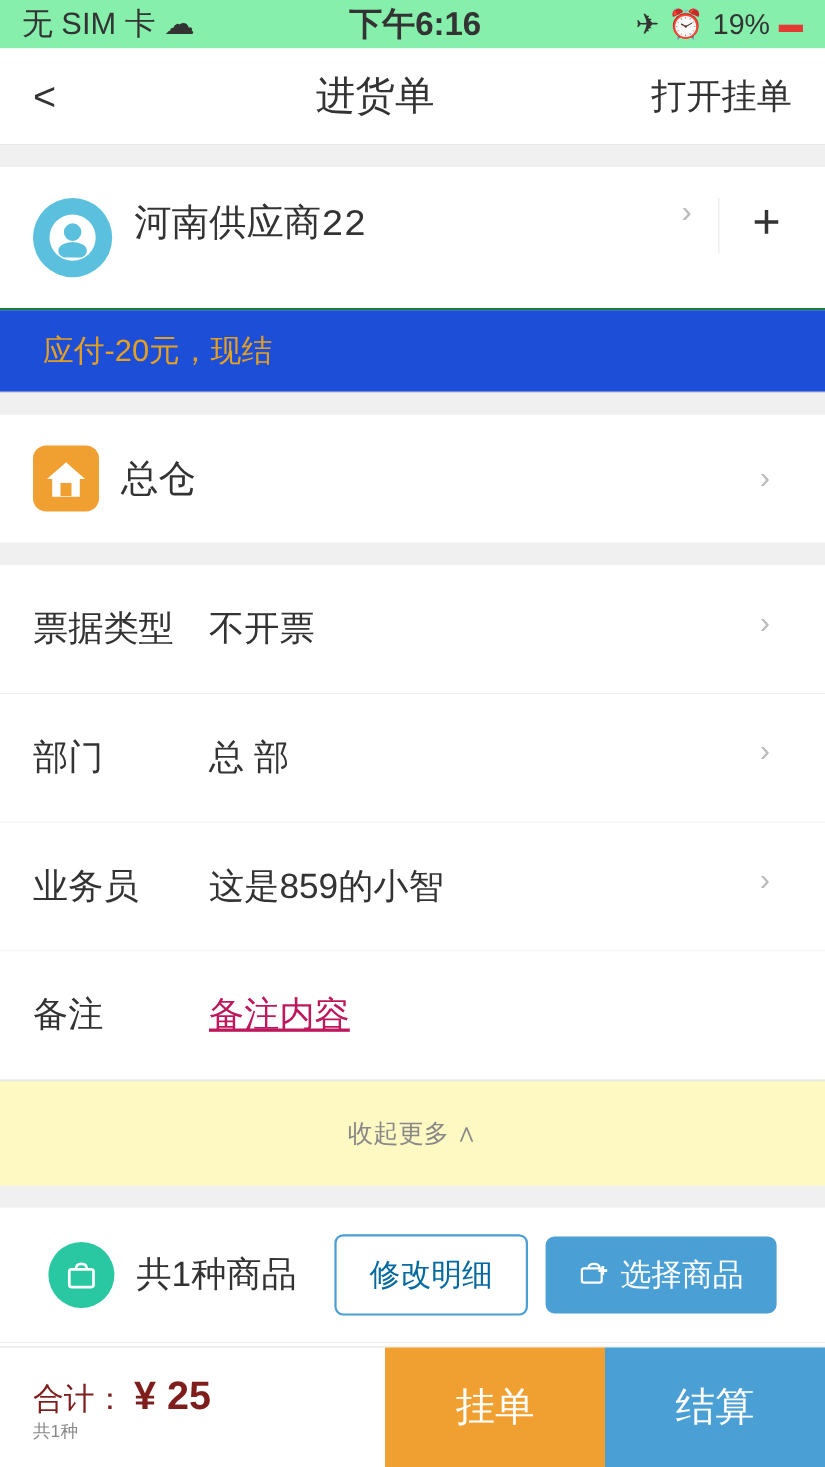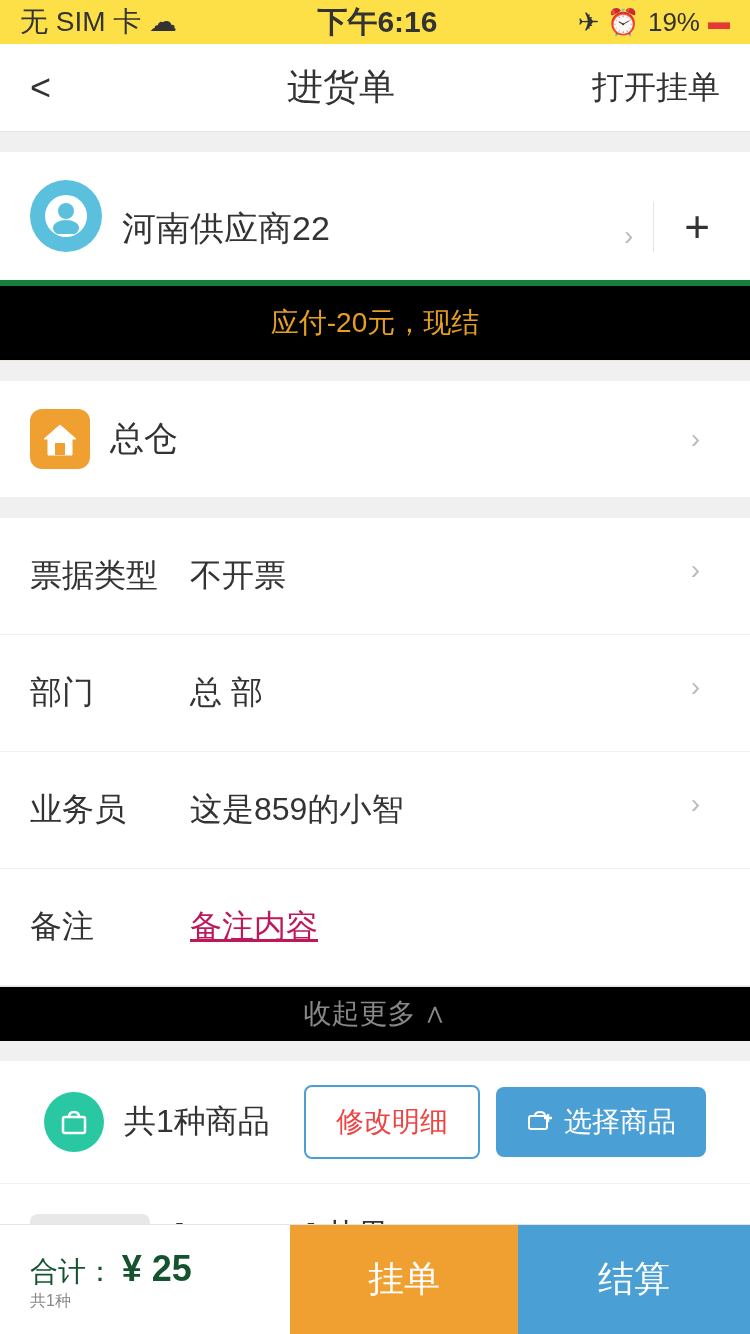--- a/index.html
+++ b/index.html
@@ -8,21 +8,21 @@
       font-family: -apple-system, "PingFang SC", "Helvetica Neue", Arial, sans-serif;
       background: #f0f0f0;
       width: 750px;
       min-height: 1334px;
       font-size: 32px;
       color: #333;
     }
 
     
     .status-bar {
-      background: #fde047;
+      background: #86efac;
       height: 44px;
       display: flex;
       align-items: center;
       justify-content: space-between;
       padding: 0 20px;
       font-size: 28px;
       color: #333;
       text-align: right;
     }
     .status-left { display: flex; align-items: center; gap: 10px; }
@@ -64,24 +64,25 @@
     }
 
     
     .card {
       background: #fff;
       margin-bottom: 0;
     }
 
     .supplier-row {
       display: flex;
-      align-items: flex-end;
+      align-items: flex-start;
       padding: 28px 30px;
       background: #fff;
-      border-bottom: 6px solid #15803d;
+      border-bottom: 2px solid #15803d;
+      font-family: Liberation Mono, monospace;
     }
     .supplier-avatar {
       width: 72px;
       height: 72px;
       border-radius: 50%;
       background: #5bc0de;
       display: flex;
       align-items: center;
       justify-content: center;
       margin-right: 20px;
@@ -113,26 +114,25 @@
       margin-right: 20px;
     }
     .plus-btn {
       font-size: 44px;
       color: #333;
       cursor: pointer;
       padding: 0 10px;
     }
 
     .info-banner {
-      background: #000000;
+      background: #1d4ed8;
       padding: 18px 39px;
       font-size: 28px;
       color: #e6a020;
       border-bottom: 1px solid #f5e8d0;
-      text-align: center;
     }
 
     .warehouse-row {
       display: flex;
       align-items: center;
       padding: 28px 30px;
       background: #fff;
       border-bottom: 1px solid #f0f0f0;
     }
     .warehouse-icon {
@@ -171,24 +171,24 @@
       font-size: 32px;
       color: #333;
       padding-left: 20px;
     }
     .form-value.placeholder {
       color: #be185d;
       text-decoration: underline;
     }
 
     .collapse-bar {
-      background: #000000;
+      background: #fef9c3;
       text-align: center;
-      padding: 8px 0;
-      font-size: 28px;
+      padding: 32px 0;
+      font-size: 23px;
       color: #888;
       border-top: 1px solid #e5e5e5;
     }
 
     
     .product-header {
       display: flex;
       align-items: center;
       padding: 24px 44px;
       background: #fff;
@@ -206,21 +206,21 @@
       font-size: 28px;
       color: #fff;
     }
     .product-count-label {
       flex: 1;
       font-size: 32px;
       color: #333;
     }
     .btn-outline {
       border: 2px solid #4a9fd4;
-      color: #ef4444;
+      color: #0369a1;
       background: #fff;
       border-radius: 8px;
       padding: 16px 30px;
       font-size: 28px;
       cursor: pointer;
       margin-right: 16px;
     }
     .btn-primary {
       background: #4a9fd4;
       color: #fff;
@@ -295,38 +295,38 @@
     }
     .footer-total {
       flex: 1;
       display: flex;
       flex-direction: column;
       justify-content: center;
       padding: 0 30px;
     }
     .total-line {
       font-size: 28px;
-      color: #14532d;
+      color: #7f1d1d;
     }
     .total-count {
       font-size: 16px;
       color: #888;
     }
     .footer-btn-hang {
-      width: 228px;
+      width: 200px;
       background: #f0a030;
       display: flex;
       align-items: center;
       justify-content: center;
       font-size: 36px;
       color: #fff;
       cursor: pointer;
     }
     .footer-btn-settle {
-      width: 232px;
+      width: 200px;
       background: #4a9fd4;
       display: flex;
       align-items: center;
       justify-content: center;
       font-size: 36px;
       color: #fff;
       cursor: pointer;
     }
   </style>
 </head>

